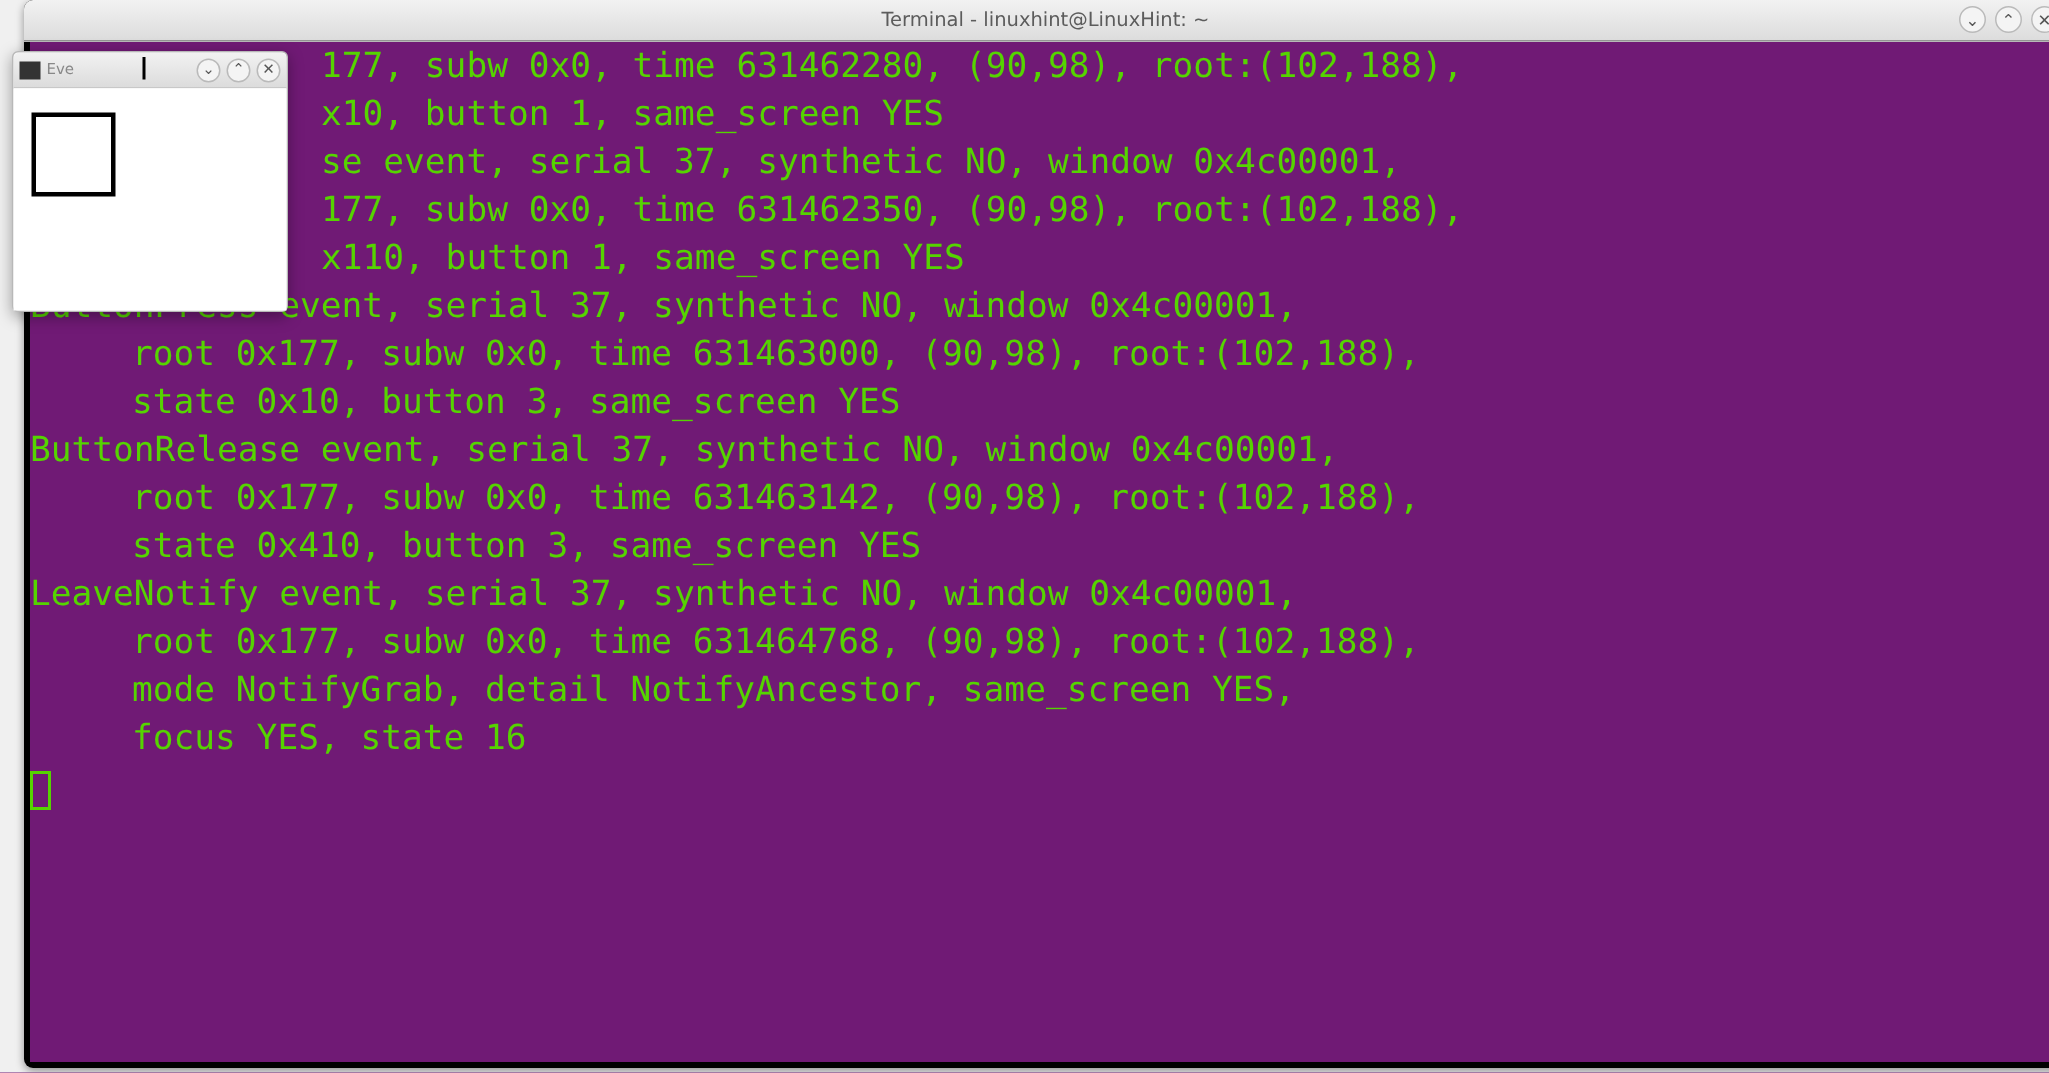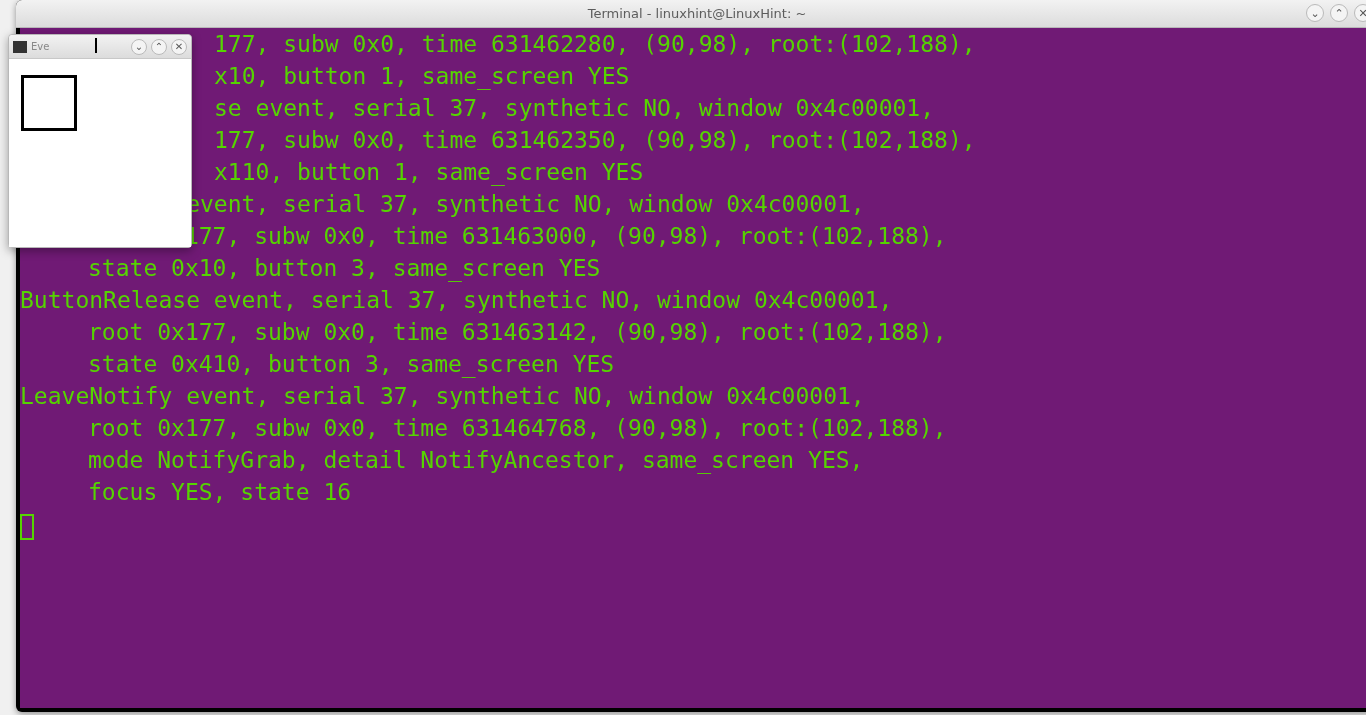--- a/index.html
+++ b/index.html
@@ -80,21 +80,21 @@
     border:2px solid #55d400;
     vertical-align: bottom;
     margin-top:4px;
   }
   
   .xev-window {
     position: absolute;
     left: 8px;
     top: 34px;
     width: 184px;
-    height: 214px;
+    height: 174px;
     background: #fff;
     border: 1px solid #b8b8b8;
     border-radius: 4px;
     box-shadow: 0 3px 10px rgba(0,0,0,.35);
   }
   .xev-titlebar {
     height: 24px;
     background: linear-gradient(#f2f2f2,#dcdcdc);
     display:flex;
     align-items:center;

